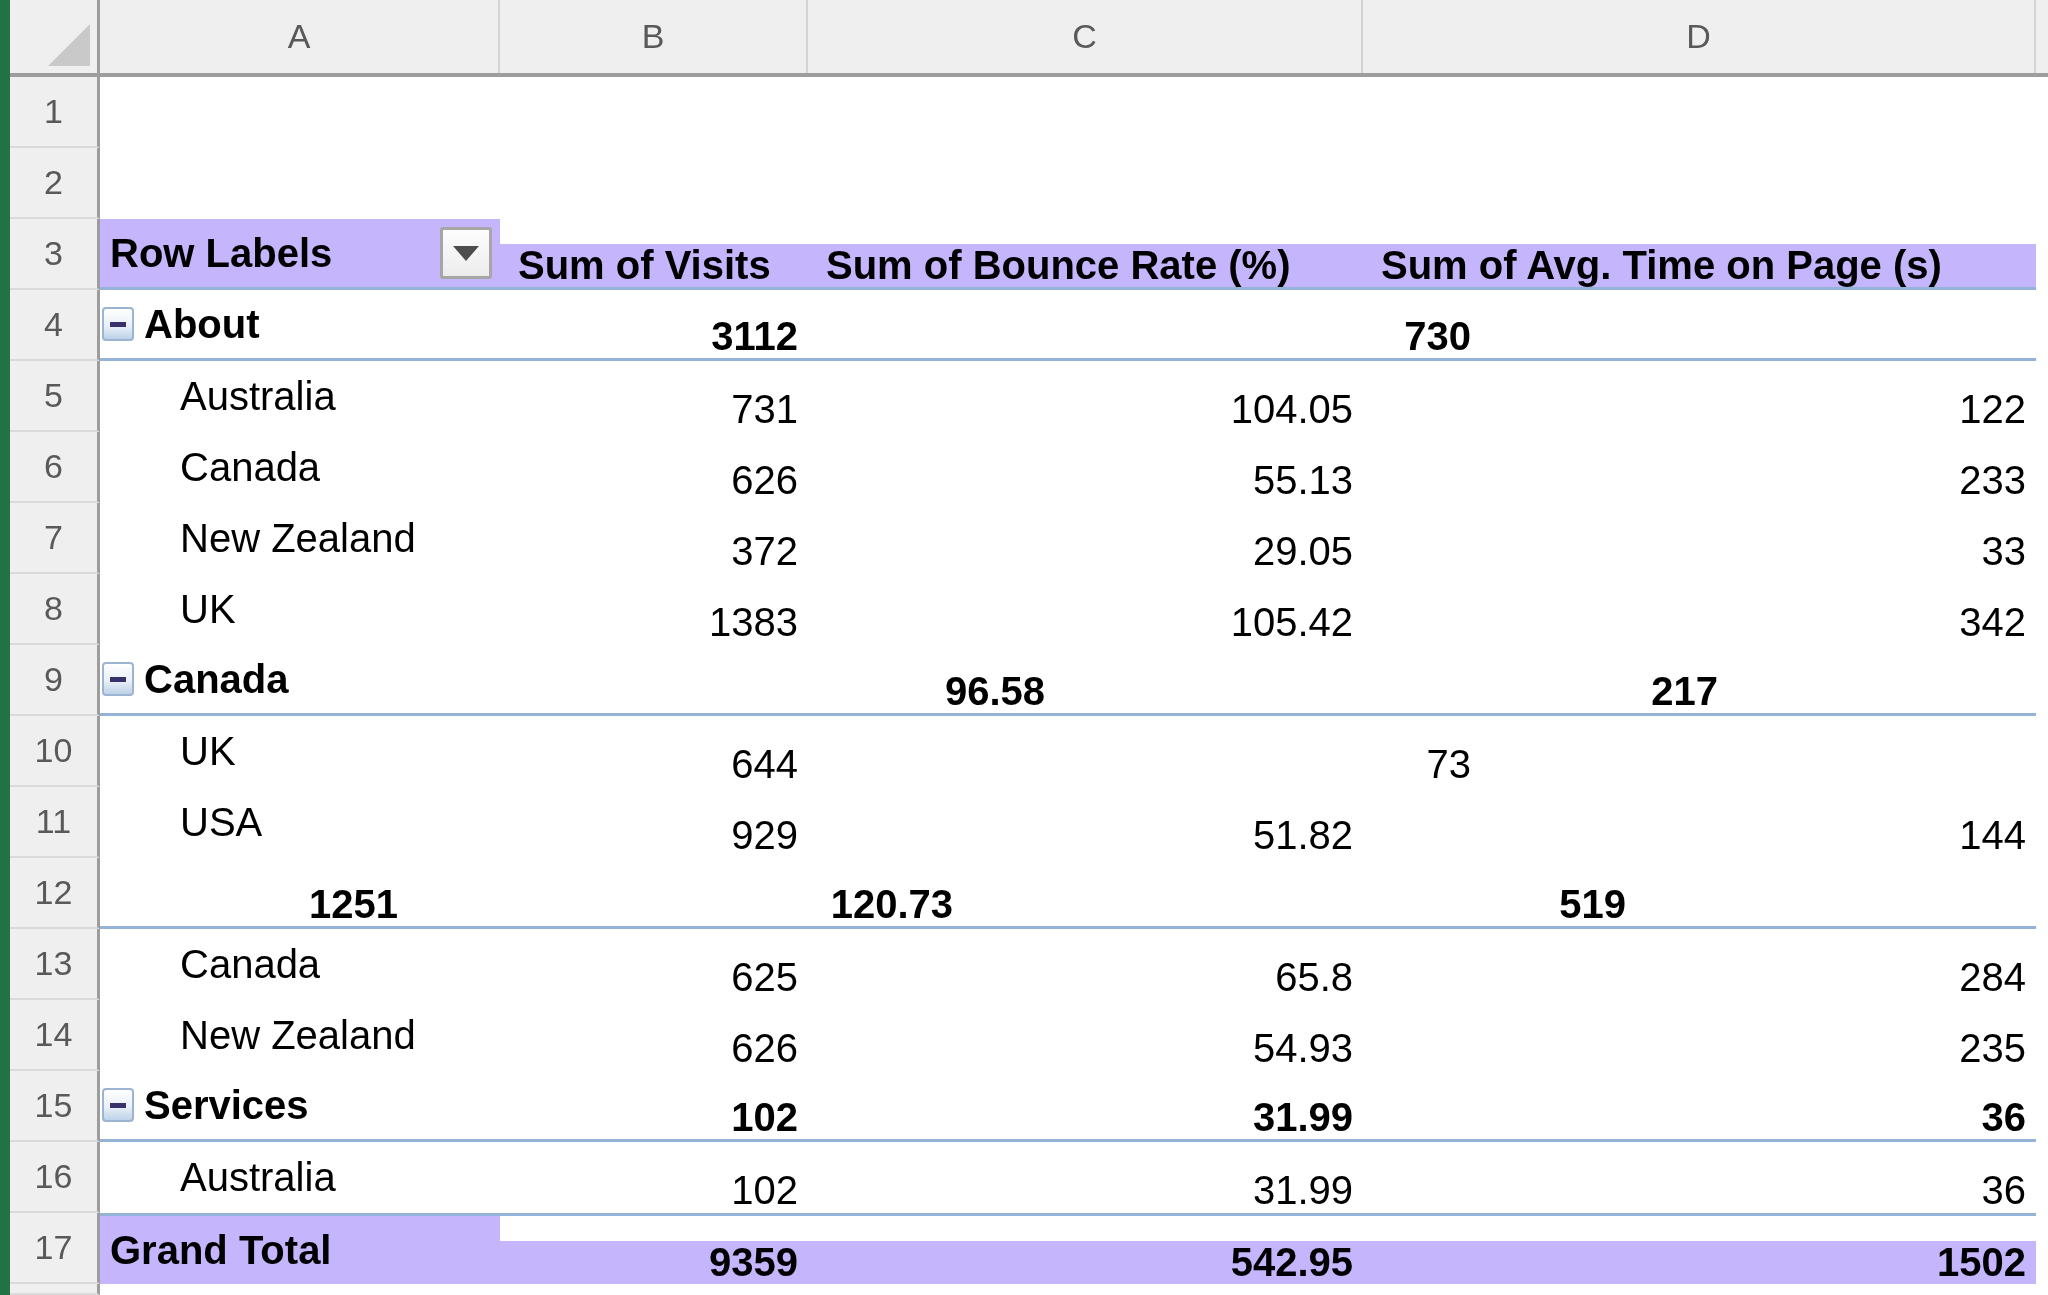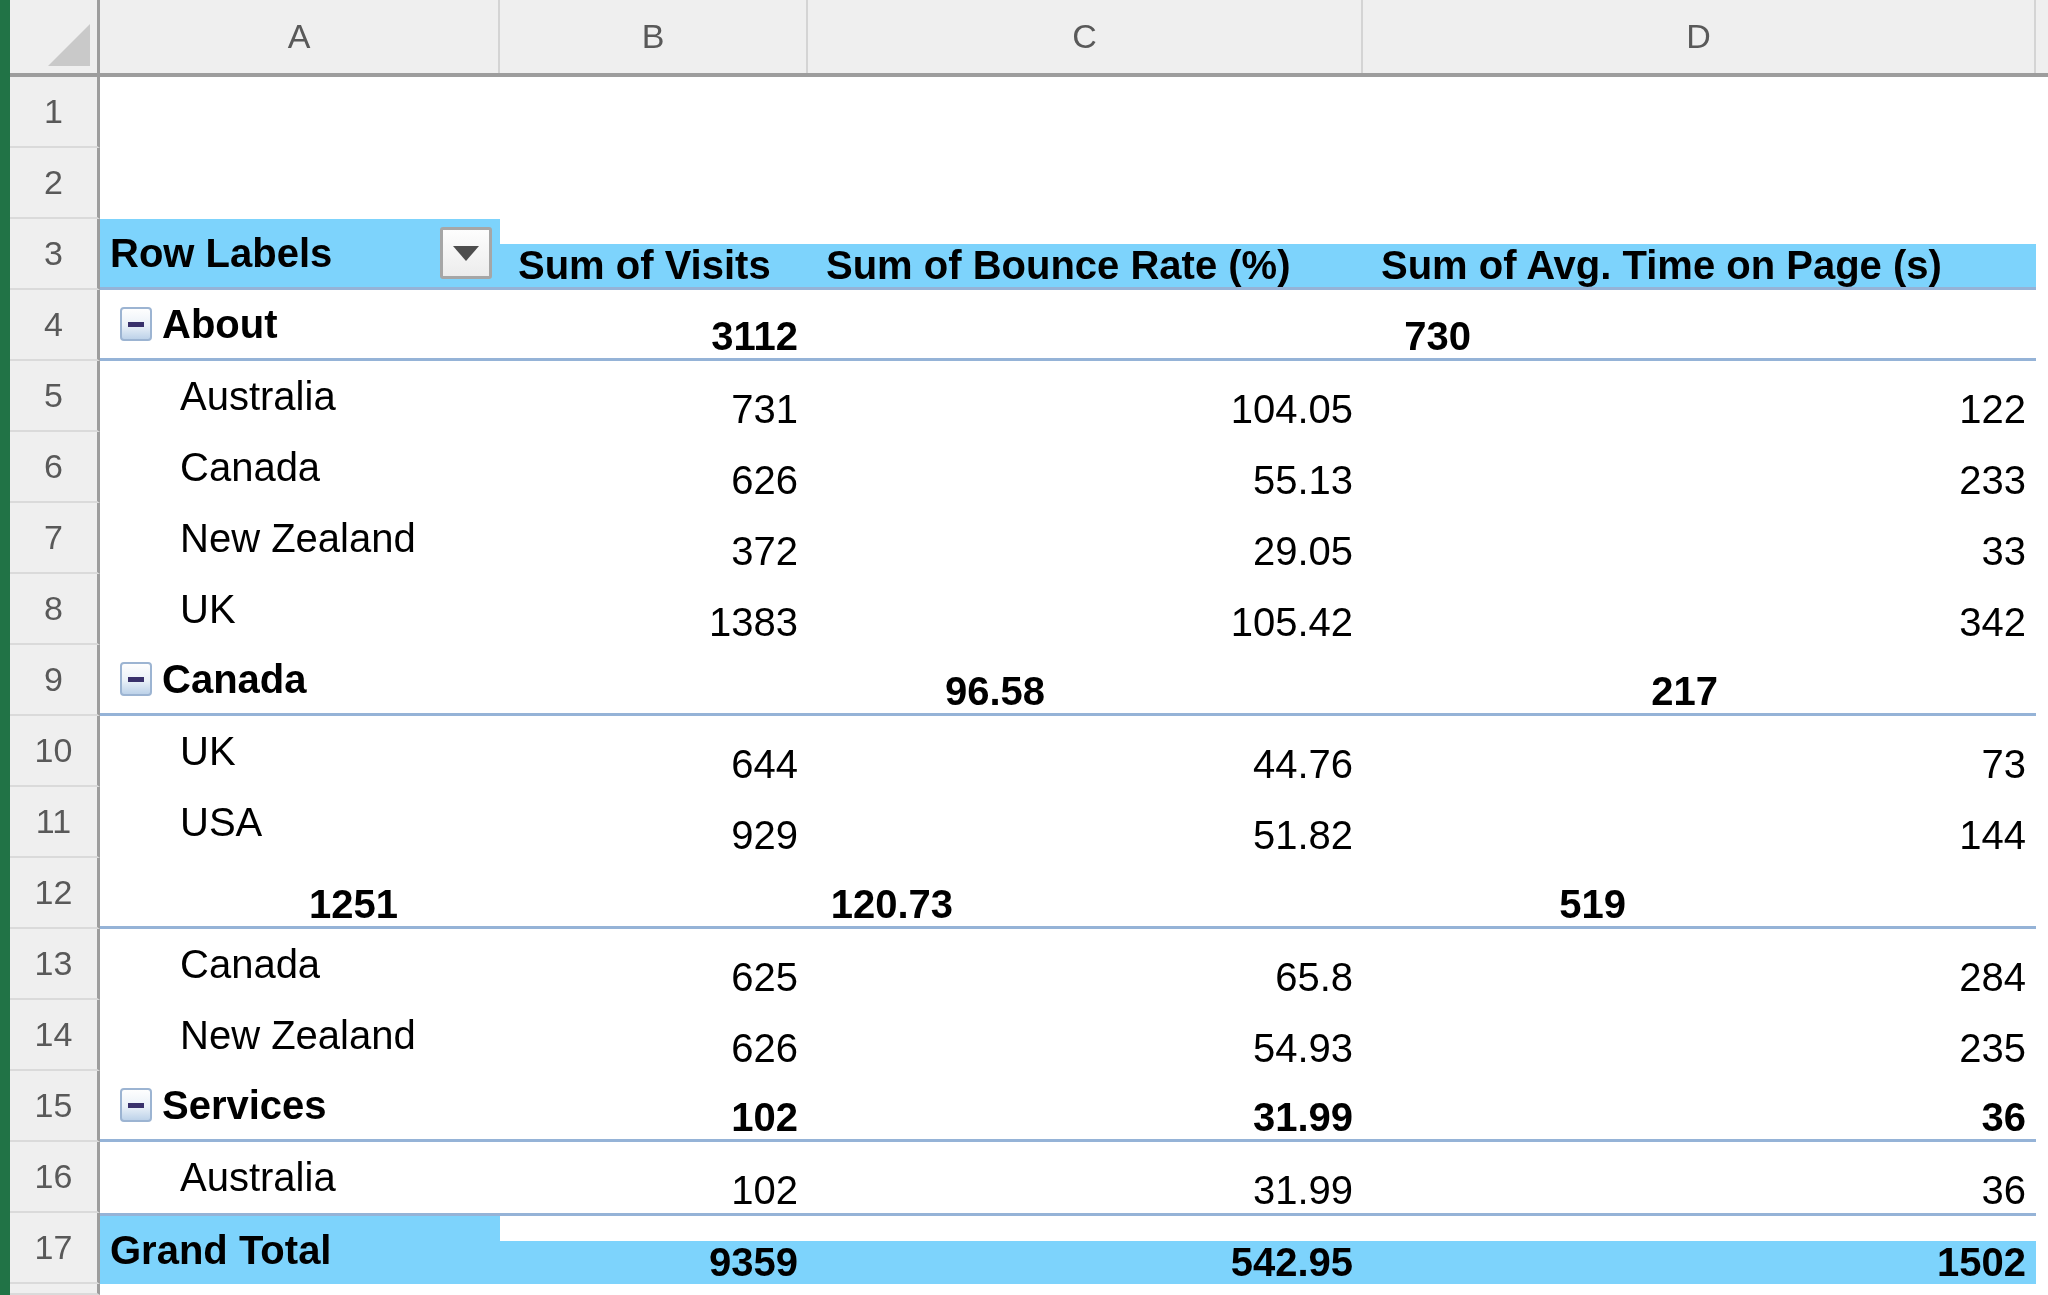--- a/index.html
+++ b/index.html
@@ -45,25 +45,25 @@
 
   .pcell{flex:none;display:flex;align-items:center;font-size:40px;color:#000;background:transparent;overflow:hidden;white-space:nowrap;}
   .cell-a{width:400px;padding-left:10px;}
   .cell-v{justify-content:flex-end;padding-right:10px;margin-top:25px;}
   .cell-b{width:308px;}
   .cell-c{width:555px;}
   .cell-d{width:673px;}
 
   
   .r-header .pcell,.r-group .pcell,.r-total .pcell{font-weight:700;}
-  .r-header .pcell,.r-total .pcell{background:#7dd3fc;}
+  .r-header .pcell,.r-total .pcell{background:#c4b5fd;}
   .r-header .pspan,.r-group .pspan{border-bottom:3px solid #95b3d7;}
   .r-total .pspan{border-top:3px solid #95b3d7;}
   .r-detail .cell-a{padding-left:80px;}
-  .r-group .cell-a{padding-left:20px;}
+  .r-group .cell-a{padding-left:2px;}
   .r-header .cell-v{justify-content:flex-start;padding-left:18px;}
 
   
   .minus-btn{
     display:none;width:32px;height:34px;flex:none;margin-right:10px;
     border:2px solid #9cb4d2;border-radius:4px;
     background:linear-gradient(180deg,#fefefe 0%,#eaf1f8 55%,#bdd2e9 100%);
     align-items:center;justify-content:center;cursor:pointer;
   }
   .r-group .minus-btn{display:inline-flex;}
@@ -241,21 +241,20 @@
 
   <div class="grid-row r-detail">
     <div class="gut">10</div>
     <div class="pspan">
       <div class="pcell cell-a">
 
         <span class="lbl">UK</span>
 
       </div>
       <div class="pcell cell-v cell-b">644</div>
-      <div class="pcell cell-v cell-c">44.76</div>
       <div class="pcell cell-v cell-d">73</div>
     </div>
     <div class="rfiller"></div>
   </div>
 
   <div class="grid-row r-detail">
     <div class="gut">11</div>
     <div class="pspan">
       <div class="pcell cell-a">
 

